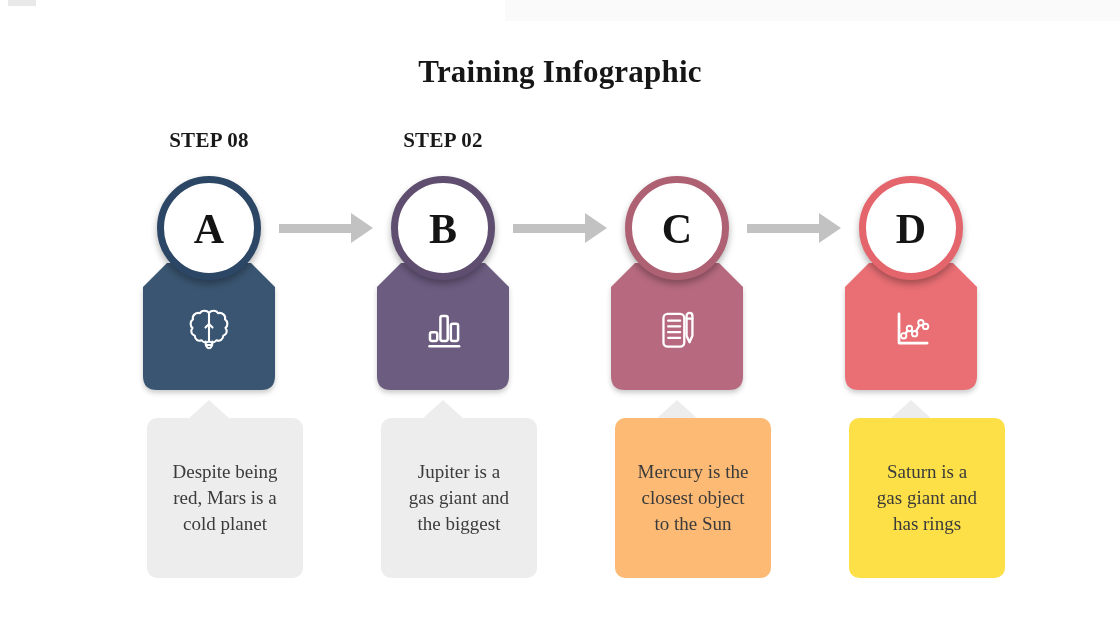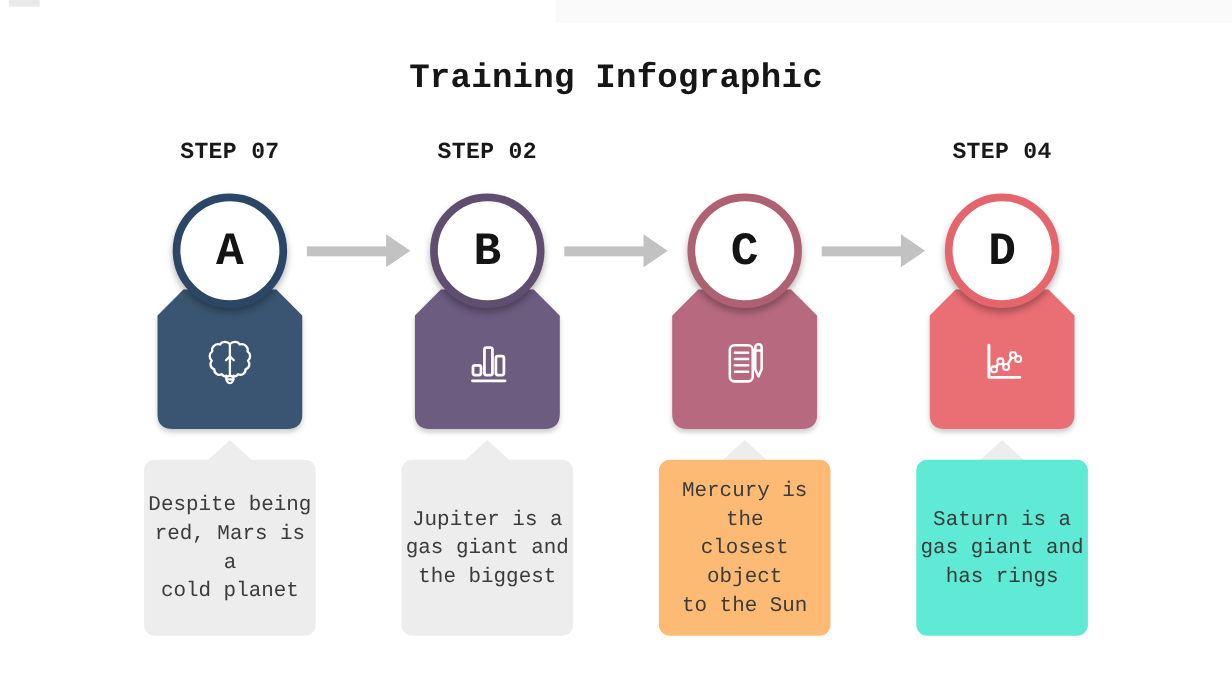--- a/index.html
+++ b/index.html
@@ -1,18 +1,18 @@
 <!DOCTYPE html>
 <html><head>
 <meta charset="utf-8">
 <style>
   html,body{margin:0;padding:0;background:#fff;}
   .stage{
     position:relative;width:1120px;height:630px;background:#ffffff;overflow:hidden;
-    font-family:Liberation Mono, monospace;
+    font-family:Liberation Serif, serif;
   }
   .abs{position:absolute;}
   
   .artifact-a{left:8px;top:0;width:28px;height:6px;background:#e9e9e9;}
   .artifact-b{left:505px;top:0;width:615px;height:21px;background:#fafafa;}
   .page-title{
     left:0;top:54px;width:1120px;text-align:center;
     font-size:31px;font-weight:bold;color:#161616;letter-spacing:.2px;
   }
   .col{position:absolute;top:0;width:162px;height:630px;}
@@ -25,21 +25,21 @@
     position:absolute;left:29px;top:176px;width:90px;height:90px;border-radius:50%;
     background:#ffffff;border:7px solid #333;z-index:3;
     display:flex;align-items:center;justify-content:center;
     box-shadow:0 4px 7px rgba(0,0,0,.30);
   }
   .letter{font-size:42px;font-weight:bold;color:#141414;line-height:1;padding-top:2px;}
   .card-svg{position:absolute;left:15px;top:263px;z-index:2;filter:drop-shadow(0 3px 2.5px rgba(0,0,0,.20));}
   .card-icon{position:absolute;left:56px;top:304px;width:50px;height:50px;z-index:3;}
   .notch{position:absolute;left:59px;top:400px;width:44px;height:20px;clip-path:polygon(50% 0,0 100%,100% 100%);}
   .desc-box{
-    position:absolute;left:3px;top:418px;width:156px;height:160px;border-radius:10px;
+    position:absolute;left:19px;top:418px;width:156px;height:160px;border-radius:10px;
     display:flex;align-items:center;justify-content:center;z-index:1;
   }
   .desc-text{
     font-size:19px;line-height:26px;color:#3b3b3b;text-align:center;white-space:pre-line;
   }
   .arrow{position:absolute;top:213px;width:94px;height:30px;z-index:1;}
   .arrow-1{left:279px;} .arrow-2{left:513px;} .arrow-3{left:747px;}
   .shaft{position:absolute;left:0;top:10.5px;width:74px;height:9px;}
   .head{
     position:absolute;left:72px;top:0;width:0;height:0;
@@ -52,21 +52,21 @@
 <body>
 
 <div class="stage">
 
   <div class="abs artifact-a"></div>
   <div class="abs artifact-b"></div>
 
   <div class="abs page-title">Training Infographic</div>
 
   <div class="col col-1">
-    <div class="step-label">STEP 07</div>
+    <div class="step-label">STEP 08</div>
     <svg class="card-svg" width="132" height="127" viewBox="0 0 132 127">
       <path d="M24 0 H108 L132 24 V113 Q132 127 118 127 H14 Q0 127 0 113 V24 Z" style="fill: rgb(58, 85, 113);"></path>
     </svg>
     <div class="circle" style="border-color: rgb(44, 71, 101);">
       <span class="letter">A</span>
     </div>
     <span class="card-icon">
       <svg width="50" height="50" viewBox="0 0 48 48" fill="none" stroke="#ffffff" stroke-width="2" stroke-linecap="round" stroke-linejoin="round">
         <path d="M24 8.5 C21.8 5.7 16.8 5.9 15.4 8.8 C11.4 7.7 7.6 10.9 8.6 14.8 C5.7 16.7 5.7 21.1 8.2 22.9 C5.9 25.5 7 29.5 10.4 30.4 C10.1 33.8 13.6 36.3 16.9 34.8 C18.6 37.2 22 37.6 24 35.8 C26 37.6 29.4 37.2 31.1 34.8 C34.4 36.3 37.9 33.8 37.6 30.4 C41 29.5 42.1 25.5 39.8 22.9 C42.3 21.1 42.3 16.7 39.4 14.8 C40.4 10.9 36.6 7.7 32.6 8.8 C31.2 5.9 26.2 5.7 24 8.5 Z"></path>
         <path d="M24 9 L24 36"></path>
@@ -127,42 +127,41 @@
     </span>
     <div class="notch" style="background: rgb(237, 237, 237);"></div>
     <div class="desc-box" style="background: #fdba74;">
       <div class="desc-text">Mercury is the
 closest object
 to the Sun</div>
     </div>
   </div>
 
   <div class="col col-4">
-    <div class="step-label">STEP 04</div>
     <svg class="card-svg" width="132" height="127" viewBox="0 0 132 127">
       <path d="M24 0 H108 L132 24 V113 Q132 127 118 127 H14 Q0 127 0 113 V24 Z" style="fill: rgb(233, 111, 116);"></path>
     </svg>
     <div class="circle" style="border-color: rgb(228, 102, 108);">
       <span class="letter">D</span>
     </div>
     <span class="card-icon">
       <svg width="50" height="50" viewBox="0 0 48 48" fill="none" stroke="#ffffff" stroke-width="2.6" stroke-linecap="round" stroke-linejoin="round">
         <path d="M12.5 9.5 V37.5 H39.5"></path>
         <polyline points="17,30.5 22.5,23.5 27.5,28.5 33.5,18 38,21.5" stroke-width="2.2"></polyline>
         <g stroke-width="1.8" style="fill: rgb(233, 111, 116);">
           <circle cx="17" cy="30.5" r="2.6"></circle>
           <circle cx="22.5" cy="23.5" r="2.6"></circle>
           <circle cx="27.5" cy="28.5" r="2.6"></circle>
           <circle cx="33.5" cy="18" r="2.6"></circle>
           <circle cx="38" cy="21.5" r="2.6"></circle>
         </g>
       </svg>
     </span>
     <div class="notch" style="background: rgb(237, 237, 237);"></div>
-    <div class="desc-box" style="background: #5eead4;">
+    <div class="desc-box" style="background: #fde047;">
       <div class="desc-text">Saturn is a
 gas giant and
 has rings</div>
     </div>
   </div>
 
   <div class="arrow arrow-1">
     <div class="shaft" style="background: rgb(194, 194, 194);"></div>
     <div class="head" style="border-left-color: rgb(194, 194, 194);"></div>
   </div>

